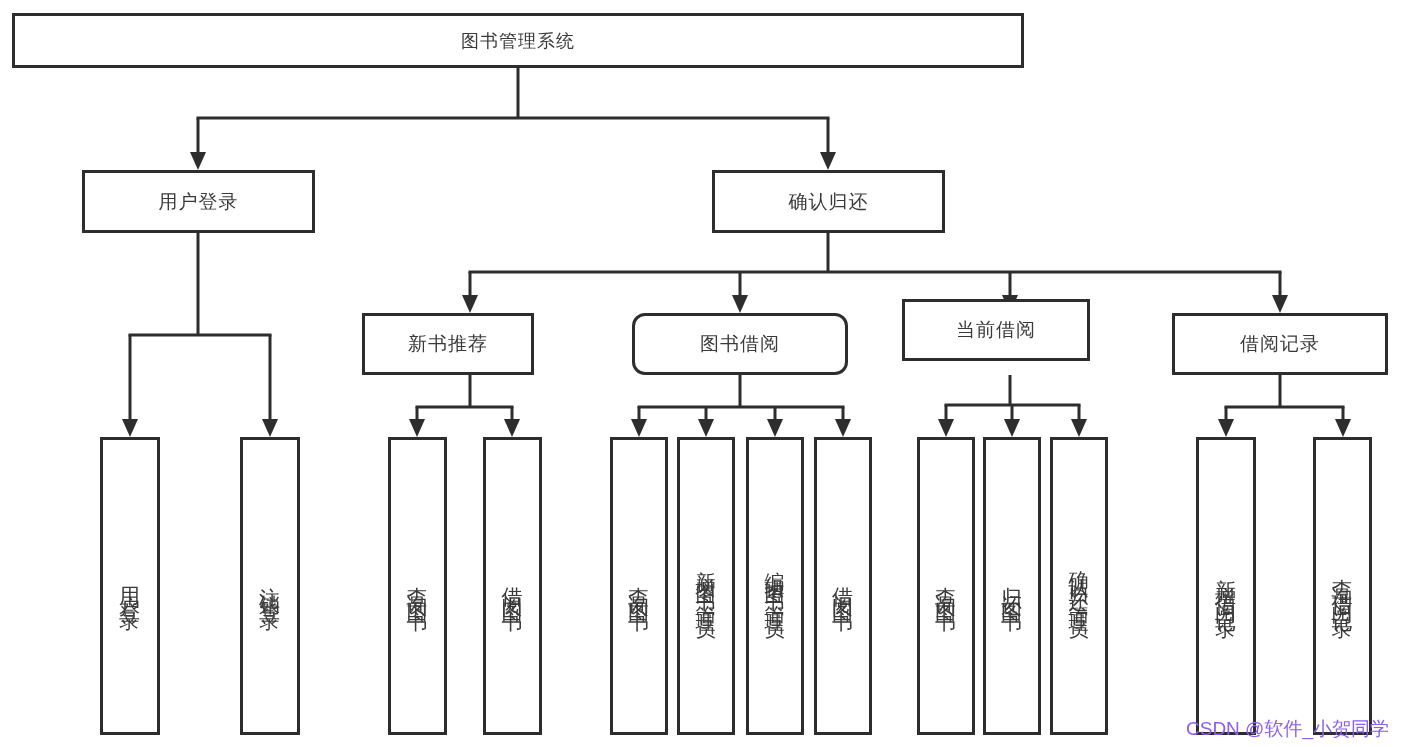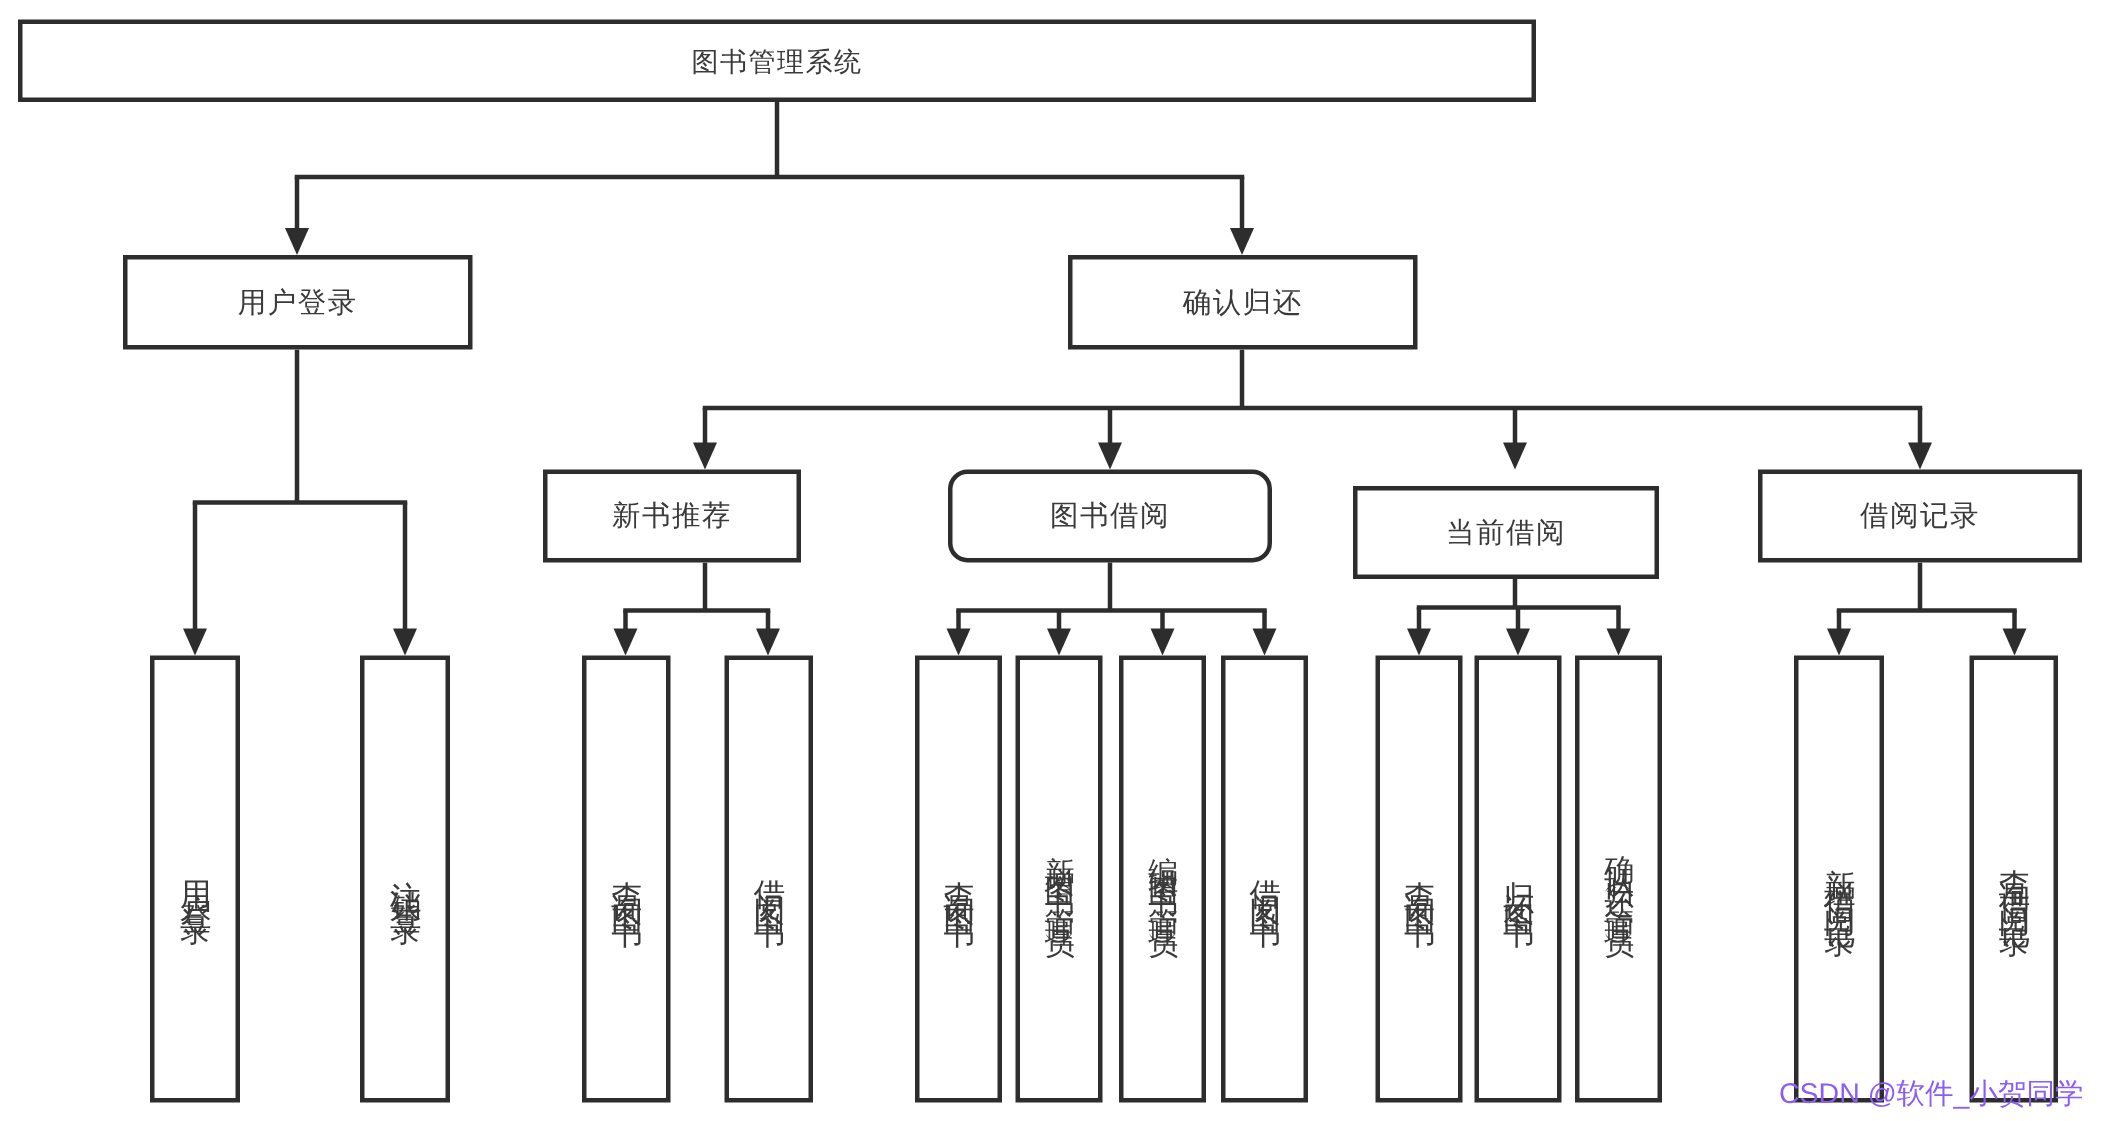--- a/index.html
+++ b/index.html
@@ -108,21 +108,21 @@
     <polygon class="head" points="1335,419 1351,419 1343,437"></polygon>
   </svg>
 
   <div class="box hbox root" style="left:12px;top:13px;width:1012px;height:55px;">图书管理系统</div>
 
   <div class="box hbox" style="left:82px;top:170px;width:233px;height:63px;">用户登录</div>
   <div class="box hbox" style="left:712px;top:170px;width:233px;height:63px;">确认归还</div>
 
   <div class="box hbox" style="left:362px;top:313px;width:172px;height:62px;">新书推荐</div>
   <div class="box hbox" style="left:632px;top:313px;width:216px;height:62px;border-radius:13px;">图书借阅</div>
-  <div class="box hbox" style="left:902px;top:324px;width:204px;height:62px;">当前借阅</div>
+  <div class="box hbox" style="left:902px;top:299px;width:188px;height:62px;">当前借阅</div>
   <div class="box hbox" style="left:1172px;top:313px;width:216px;height:62px;">借阅记录</div>
 
   <div class="box vbox" style="left:100px;top:437px;width:60px;height:298px;">用户登录</div>
   <div class="box vbox" style="left:240px;top:437px;width:60px;height:298px;">注销登录</div>
 
   <div class="box vbox" style="left:388px;top:437px;width:59px;height:298px;">查询图书</div>
   <div class="box vbox" style="left:483px;top:437px;width:59px;height:298px;">借阅图书</div>
 
   <div class="box vbox" style="left:610px;top:437px;width:58px;height:298px;">查询图书</div>
   <div class="box vbox tight" style="left:677px;top:437px;width:58px;height:298px;">新增图书（管理员）</div>

